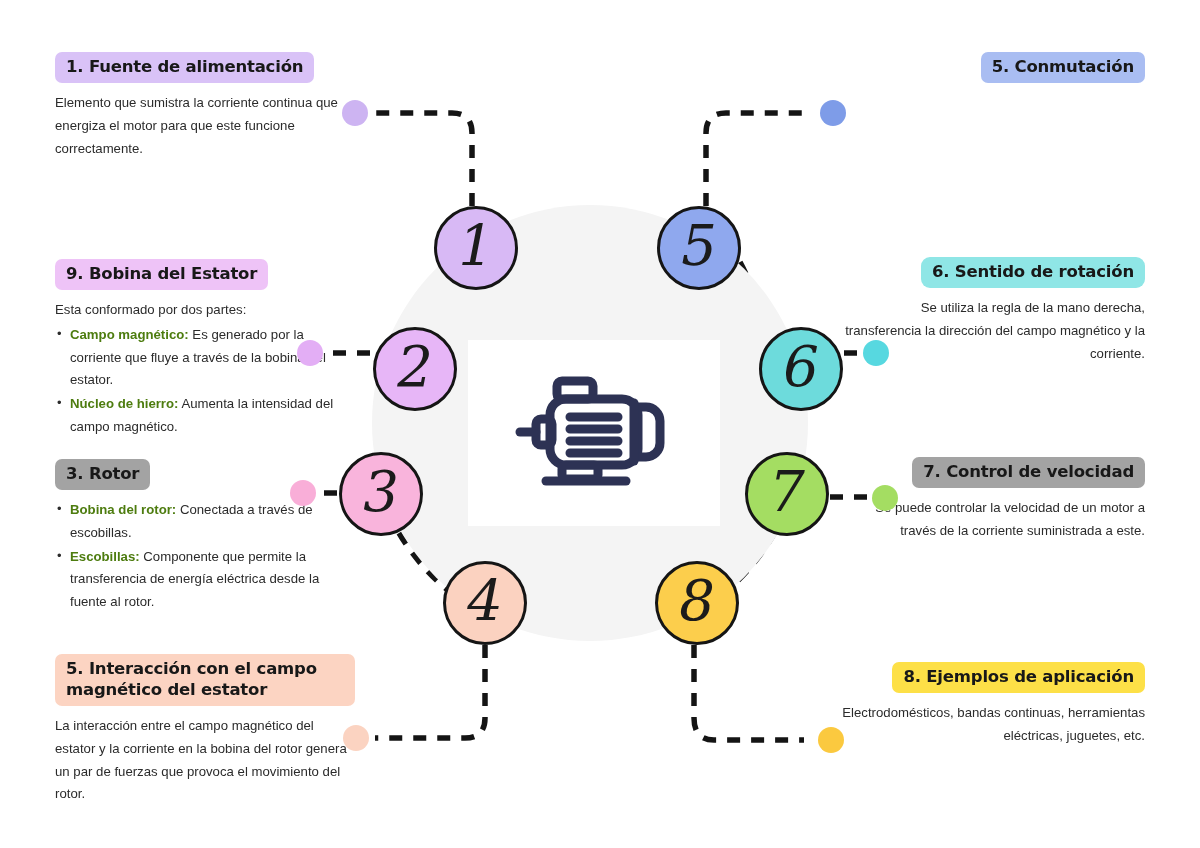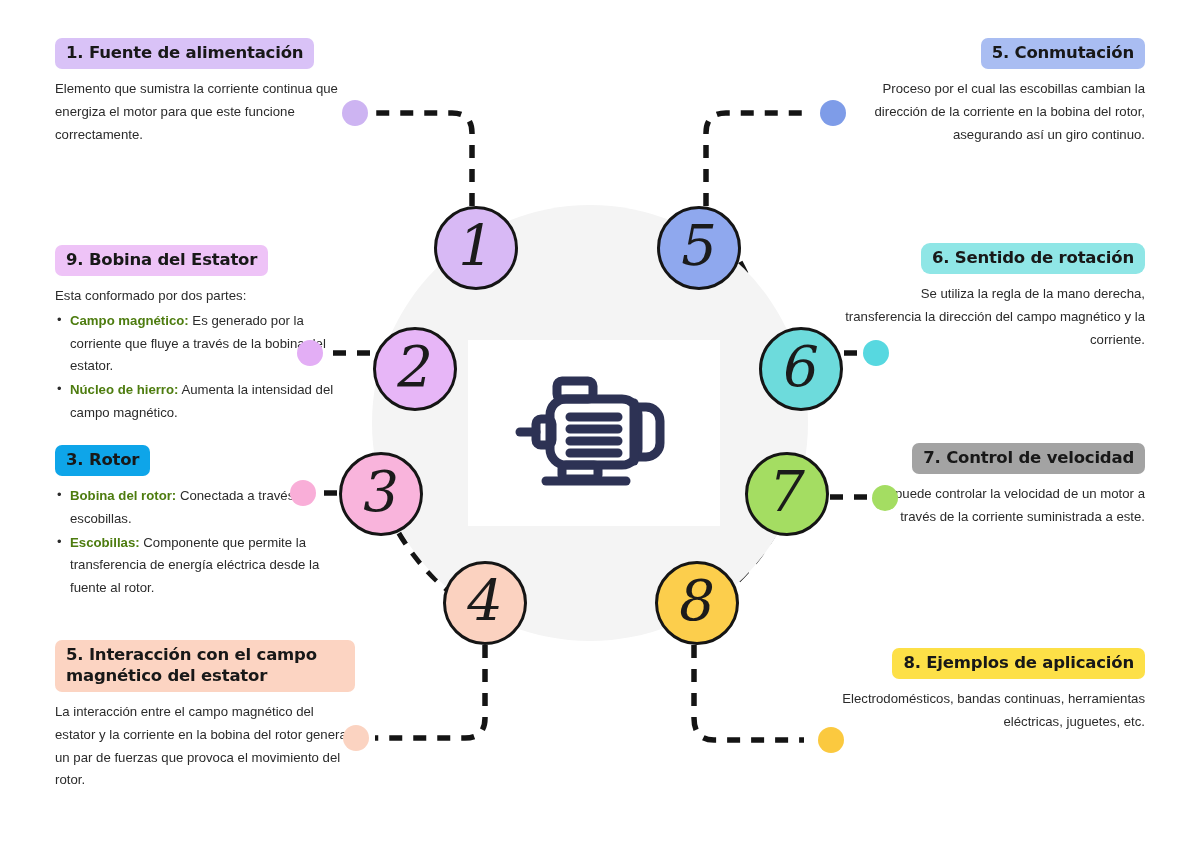--- a/index.html
+++ b/index.html
@@ -111,20 +111,21 @@
   .pill {
     display: inline-block;
     padding: 4px 11px 6px 11px;
     border-radius: 7px;
     font-family: "DejaVu Sans", sans-serif;
     font-size: 16.5px;
     font-weight: bold;
     color: #181818;
     line-height: 1.28;
     letter-spacing: -0.2px;
+    margin-top: 14px;
   }
 
   .body {
     margin-top: 9px;
     font-family: "Liberation Sans", sans-serif;
     font-size: 13.2px;
     line-height: 1.72;
     color: #2b2b2b;
   }
 
@@ -255,41 +256,38 @@
     <div class="body">
       <p>Esta conformado por dos partes:</p>
       <ul>
         <li><b>Campo magnético:</b><span> Es generado por la corriente que fluye a través de la bobina del estator.</span></li>
         <li><b>Núcleo de hierro:</b><span> Aumenta la intensidad del campo magnético.</span></li>
       </ul>
     </div>
   </div>
 
   <div class="block left b3">
-    <span class="pill" style="background: #0ea5e9;">3. Rotor</span>
+    <span class="pill" style="background: #a3a3a3;">3. Rotor</span>
     <div class="body">
       <ul>
         <li><b>Bobina del rotor:</b><span> Conectada a través de escobillas.</span></li>
         <li><b>Escobillas:</b><span> Componente que permite la transferencia de energía eléctrica desde la fuente al rotor.</span></li>
       </ul>
     </div>
   </div>
 
   <div class="block left b4">
     <span class="pill" style="background: rgb(252, 212, 194);">5. Interacción con el campo magnético del estator</span>
     <div class="body">
       <p>La interacción entre el campo magnético del estator y la corriente en la bobina del rotor genera un par de fuerzas que provoca el movimiento del rotor.</p>
     </div>
   </div>
 
   <div class="block right b5">
     <span class="pill" style="background: rgb(169, 189, 242);">5. Conmutación</span>
-    <div class="body">
-      <p>Proceso por el cual las escobillas cambian la dirección de la corriente en la bobina del rotor, asegurando así un giro continuo.</p>
-    </div>
   </div>
 
   <div class="block right b6">
     <span class="pill" style="background: rgb(143, 230, 230); border-radius: 9px;">6. Sentido de rotación</span>
     <div class="body">
       <p>Se utiliza la regla de la mano derecha, transferencia la dirección del campo magnético y la corriente.</p>
     </div>
   </div>
 
   <div class="block right b7">

